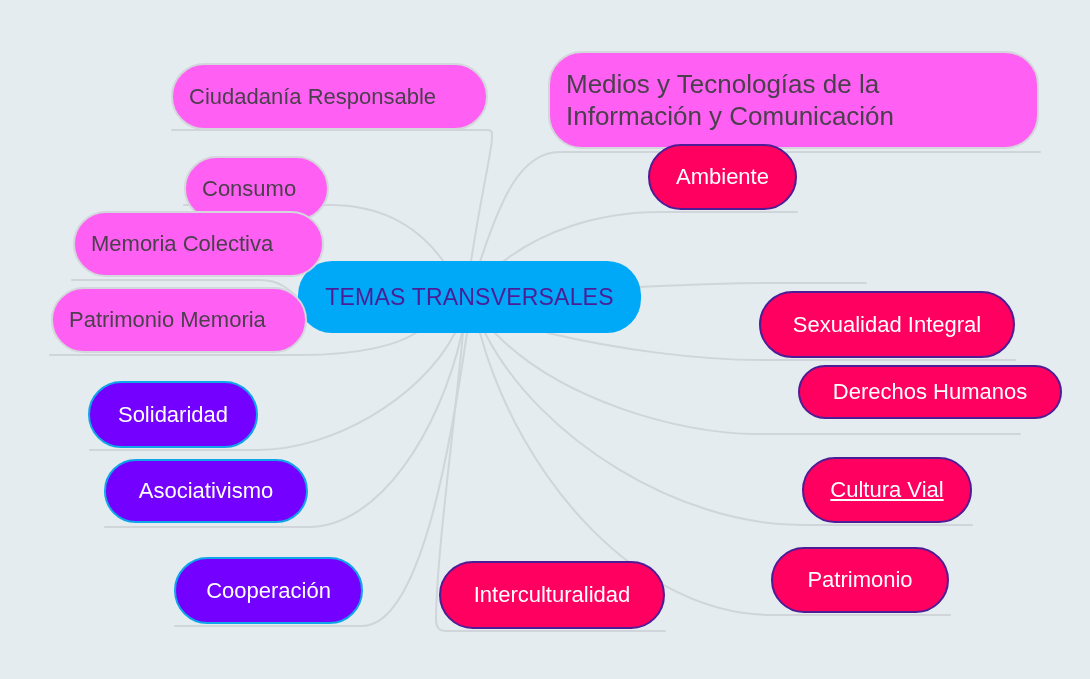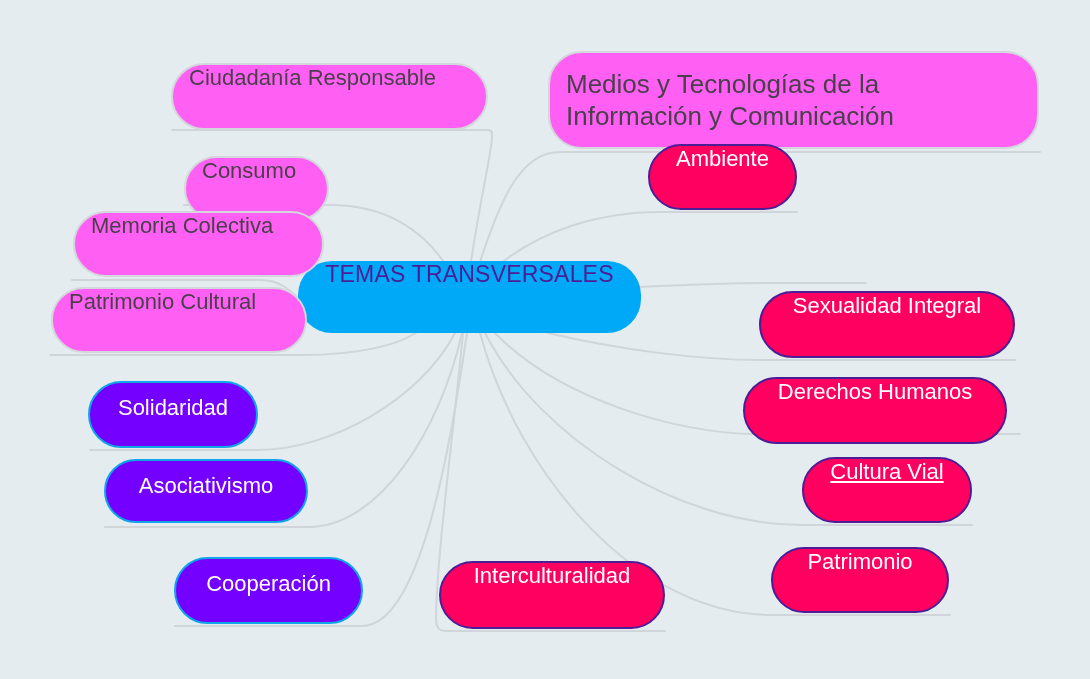--- a/index.html
+++ b/index.html
@@ -7,21 +7,21 @@
     width: 1090px; height: 679px; overflow: hidden;
     background: #e4ecf0;
     font-family: "Liberation Sans", "DejaVu Sans", sans-serif;
     position: relative;
   }
   #canvas { position: absolute; left: 0; top: 0; width: 1090px; height: 679px; }
   #links { position: absolute; left: 0; top: 0; width: 1090px; height: 679px; }
   #links path { fill: none; stroke: #cfd5d8; stroke-width: 2; stroke-linecap: round; }
   .node {
     position: absolute; box-sizing: border-box;
-    display: flex; align-items: flex-start;
+    display: flex; align-items: center;
     white-space: nowrap; cursor: pointer;
   }
   .center {
     background: #00a9f7; color: #4c1d95;
     border-radius: 34px; font-size: 23px;
     justify-content: center; letter-spacing: 0.2px;
   }
   .pink {
     background: #ff5ff2; color: #4a3f4d;
     border: 2px solid #d3d6da; border-radius: 34px;
@@ -71,42 +71,42 @@
   <div class="node pink" style="left:171px; top:63px; width:317px; height:67px;">
     <span>Ciudadanía Responsable</span>
   </div>
   <div class="node pink" style="left:184px; top:137px; width:145px; height:65px;margin-top:19px;">
     <span>Consumo</span>
   </div>
   <div class="node pink" style="left:73px; top:211px; width:251px; height:66px;">
     <span>Memoria Colectiva</span>
   </div>
   <div class="node pink" style="left:51px; top:287px; width:256px; height:66px;">
-    <span>Patrimonio Cultural</span>
+    <span>Patrimonio Memoria</span>
   </div>
   <div class="node purple" style="left:88px; top:381px; width:170px; height:67px;">
     <span>Solidaridad</span>
   </div>
   <div class="node purple" style="left:104px; top:459px; width:204px; height:64px;">
     <span>Asociativismo</span>
   </div>
   <div class="node purple" style="left:174px; top:557px; width:189px; height:67px;">
     <span>Cooperación</span>
   </div>
 
   <div class="node pink multi" style="left:548px; top:51px; width:491px; height:98px;">
     <span>Medios y Tecnologías de la Información y Comunicación</span>
   </div>
   <div class="node red" style="left:648px; top:144px; width:149px; height:66px;">
     <span>Ambiente</span>
   </div>
   <div class="node red" style="left:759px; top:291px; width:256px; height:67px;">
     <span>Sexualidad Integral</span>
   </div>
-  <div class="node red" style="left:743px; top:365px; width:264px; height:67px;margin-top:12px;">
+  <div class="node red" style="left:798px; top:365px; width:264px; height:54px;">
     <span>Derechos Humanos</span>
   </div>
   <div class="node red" style="left:802px; top:457px; width:170px; height:66px;text-decoration:underline;">
     <span>Cultura Vial</span>
   </div>
   <div class="node red" style="left:771px; top:547px; width:178px; height:66px;">
     <span>Patrimonio</span>
   </div>
   <div class="node red" style="left:439px; top:561px; width:226px; height:68px;">
     <span>Interculturalidad</span>

